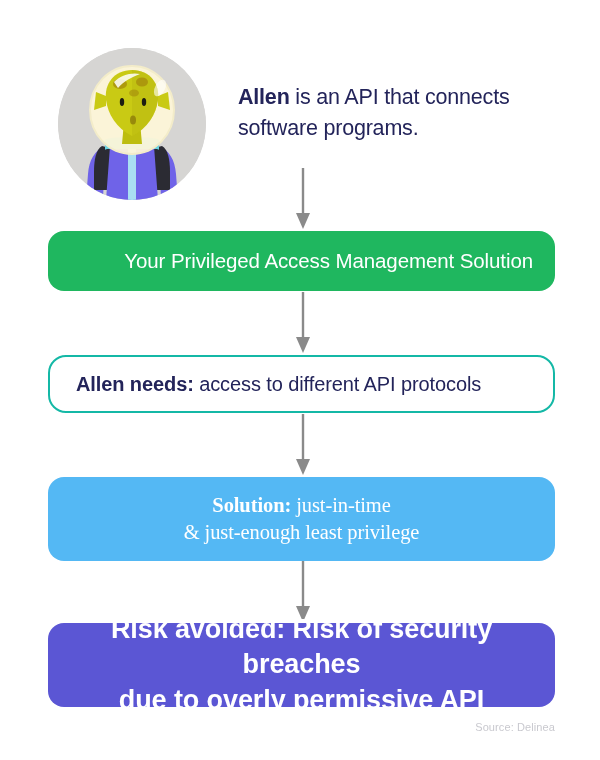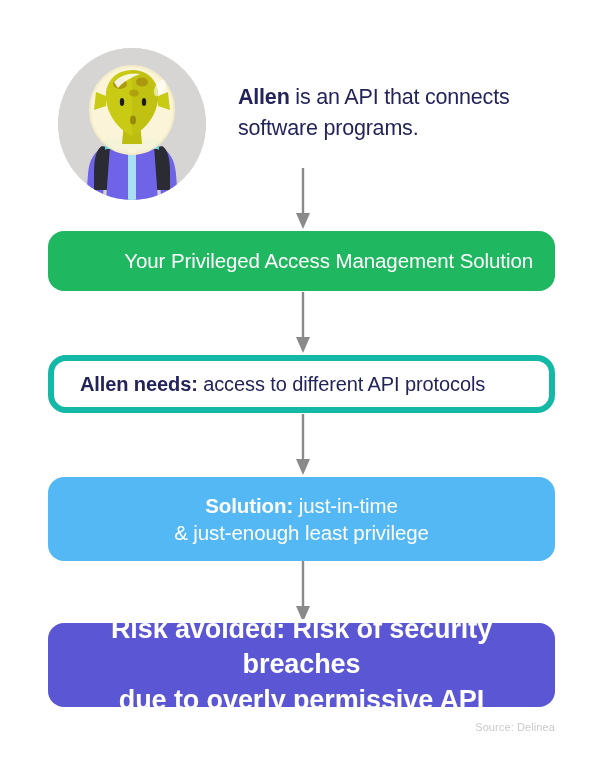--- a/index.html
+++ b/index.html
@@ -83,39 +83,40 @@
     font-size: 20.5px;
     letter-spacing: -0.1px;
     padding: 0 22px;
     justify-content: flex-start;
   }
 
   .box-outline {
     top: 355px;
     height: 58px;
     background: #ffffff;
-    border: 6px solid #14b8a6;
+    border: 2px solid #14b8a6;
     color: #23245a;
     font-size: 20px;
     letter-spacing: -0.1px;
     padding: 0 26px;
     justify-content: flex-start;
     border-radius: 18px;
   }
   .box-outline b { font-weight: 700; }
 
   .box-blue {
     top: 477px;
     height: 84px;
     background: #54b8f4;
     color: #ffffff;
     font-size: 20.5px;
     line-height: 1.32;
     letter-spacing: -0.1px;
     padding: 0 24px;
+    font-family: Liberation Serif, serif;
   }
   .box-blue b { font-weight: 700; }
 
   .box-purple {
     top: 623px;
     height: 84px;
     background: #5b56d4;
     color: #ffffff;
     font-size: 27px;
     line-height: 1.32;

